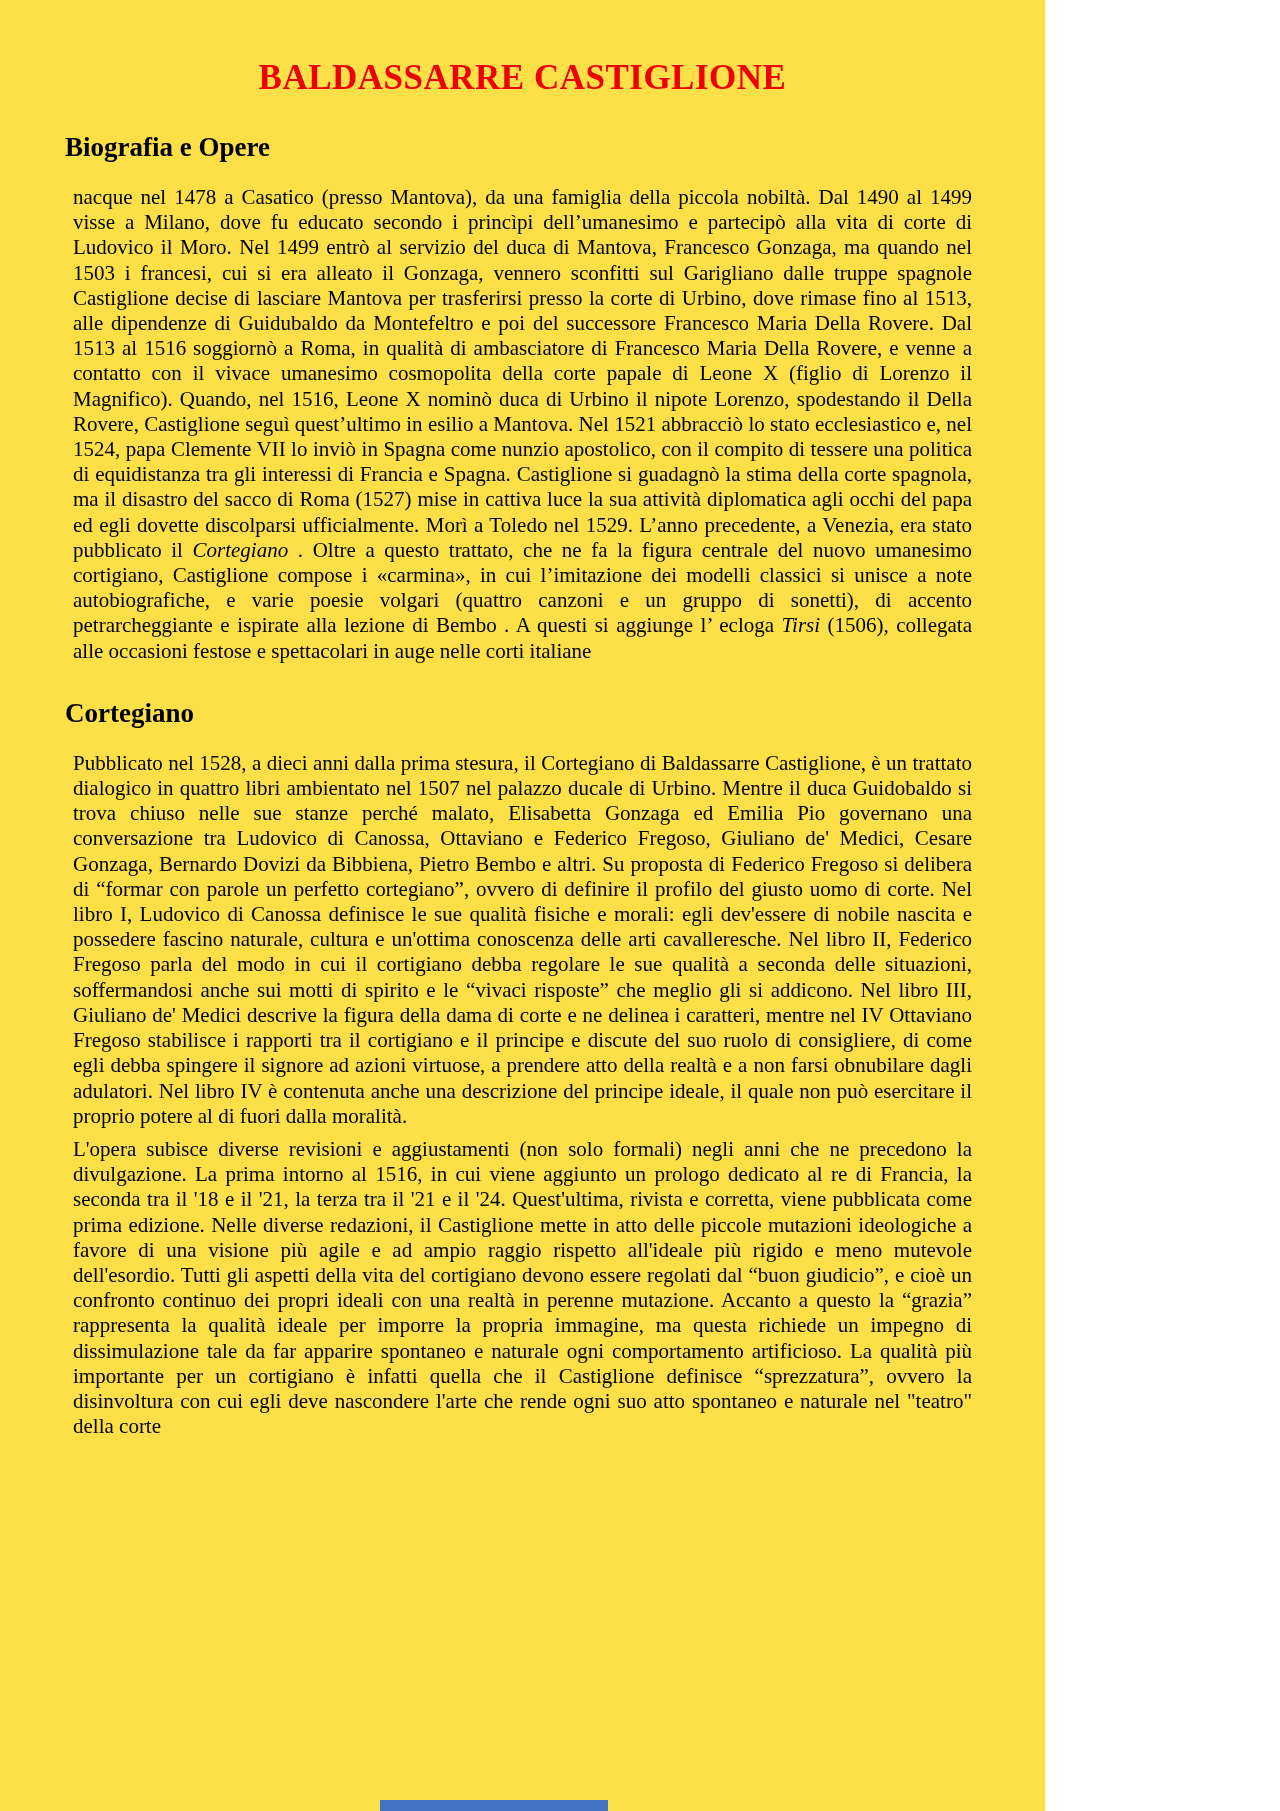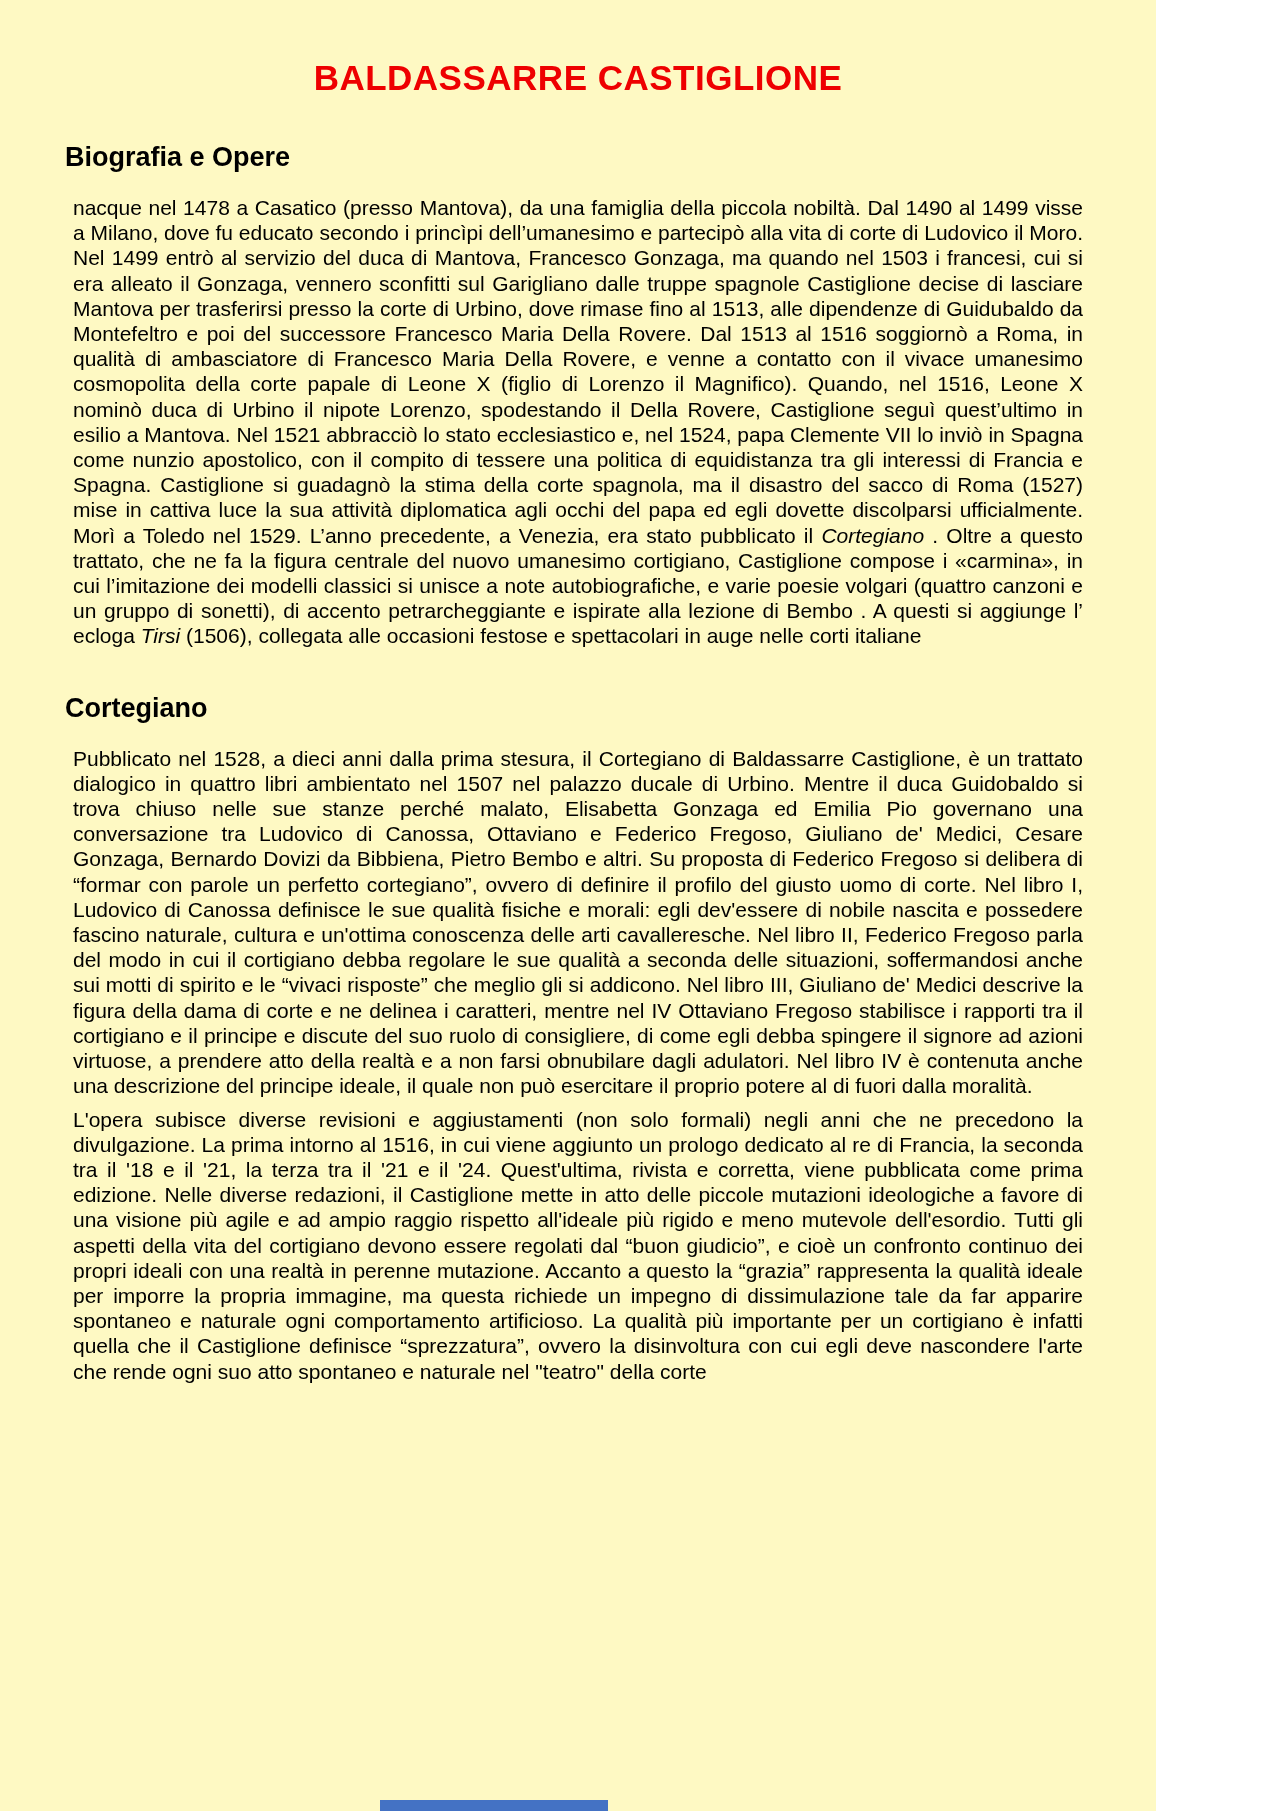--- a/index.html
+++ b/index.html
@@ -1,36 +1,36 @@
 <!DOCTYPE html>
 <html><head>
 <meta charset="utf-8">
 <style>
   html, body { margin: 0; padding: 0; background: #ffffff; }
   .page {
     position: relative;
-    width: 1156px;
+    width: 1045px;
     height: 1811px;
-    background: #fef9c3;
-    font-family: Liberation Sans, sans-serif;
+    background: #fde047;
+    font-family: Liberation Serif, serif;
     color: #000000;
     overflow: hidden;
   }
   .content { padding: 58px 65px 0 65px; }
   .doc-title {
     margin: 0;
     text-align: center;
     font-size: 35px;
     font-weight: bold;
     letter-spacing: 0.5px;
   }
   .section-heading {
     font-size: 27px;
     font-weight: bold;
-    margin: 44px 0 22px 0;
+    margin: 34px 0 22px 0;
   }
   .body-paragraph {
     font-size: 21px;
     line-height: 25.2px;
     text-align: justify;
     margin: 8px;
   }
   .body-paragraph em { font-style: italic; }
   .bottom-bar {
     position: absolute;

